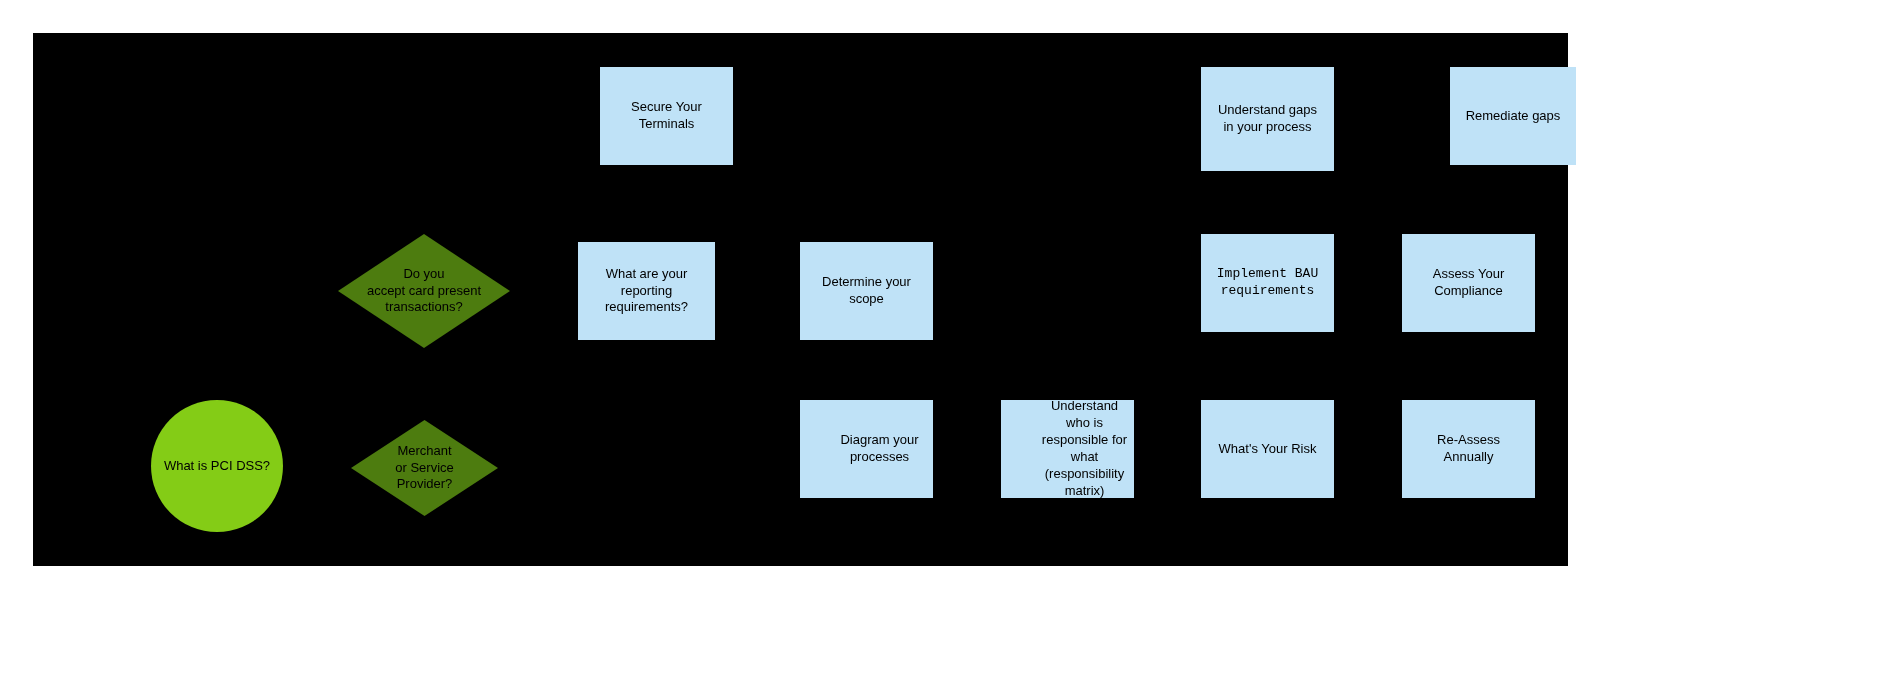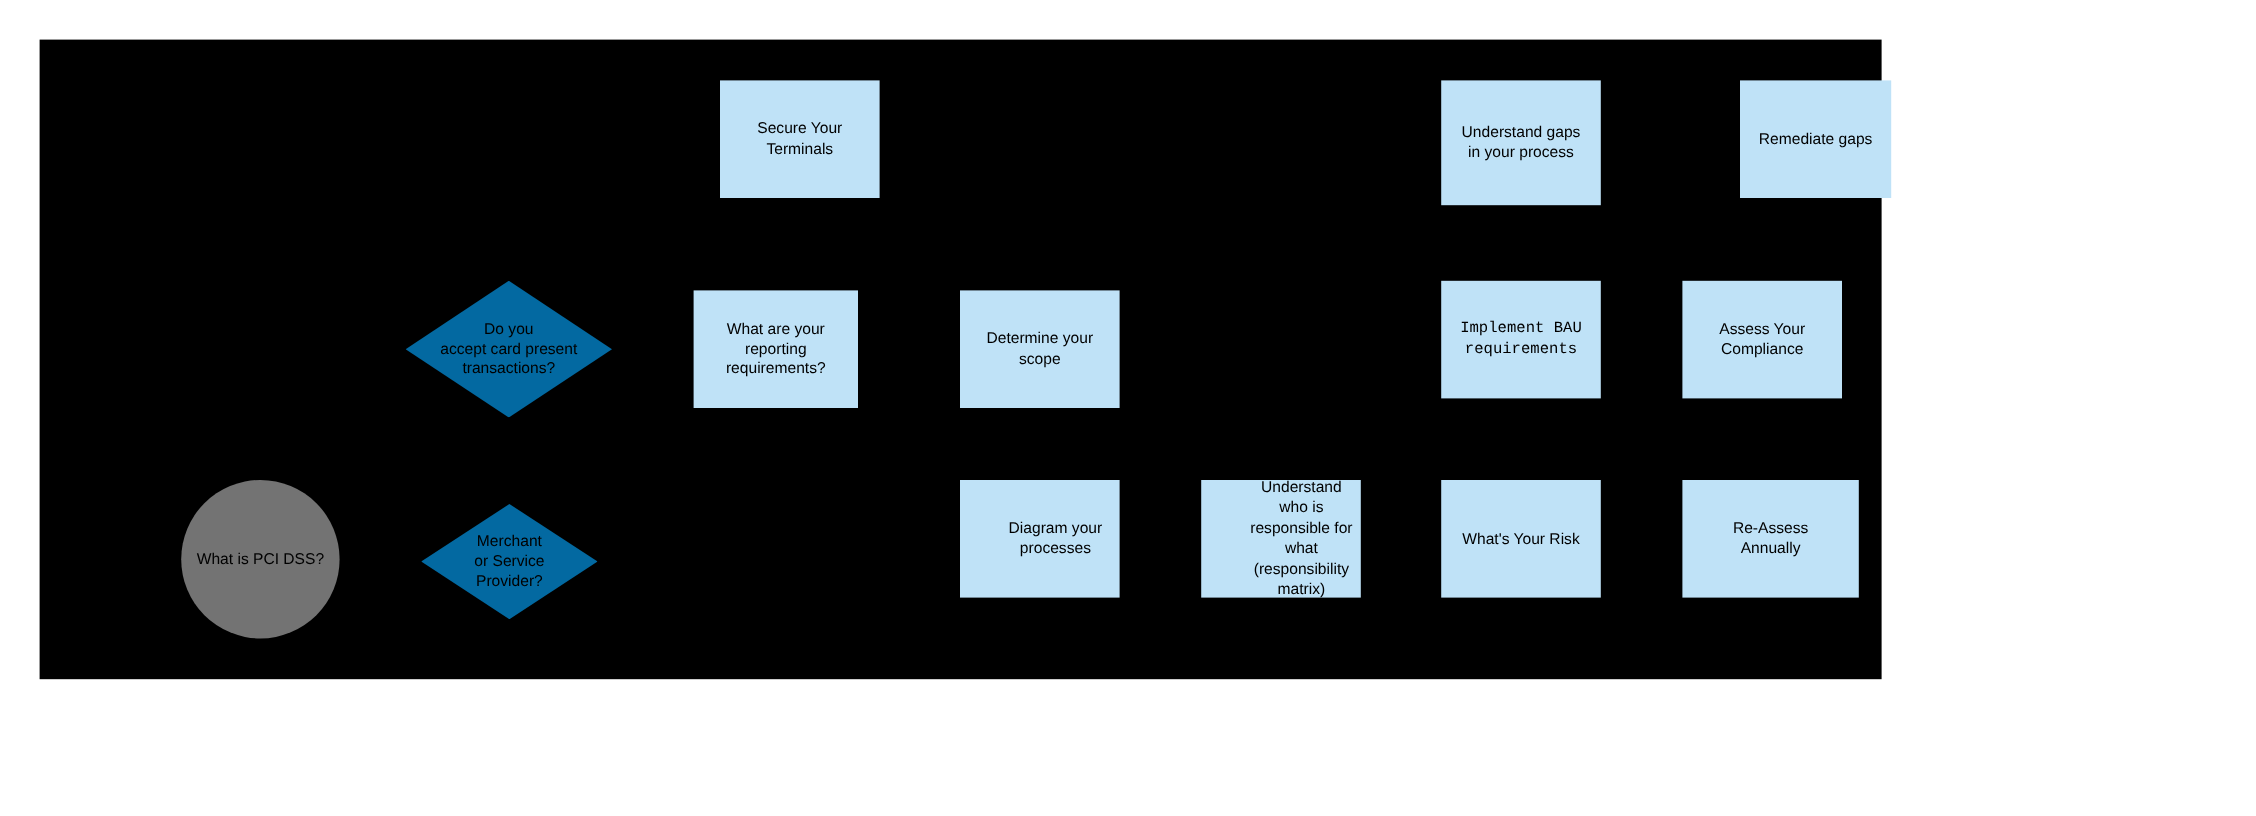--- a/index.html
+++ b/index.html
@@ -29,25 +29,25 @@
     font-size: 13px;
     line-height: 1.3;
     box-sizing: border-box;
   }
   .node .label {
     white-space: pre-line;
     display: block;
     padding: 2px 4px;
   }
   .circle {
-    background: #737373;
+    background: #84cc16;
     border-radius: 50%;
   }
   .diamond {
-    background: #0369a1;
+    background: #4d7c0f;
     clip-path: polygon(50% 0, 100% 50%, 50% 100%, 0 50%);
   }
   .process {
     background: #bfe2f7;
   }
 </style>
 </head>
 <body>
 
 <div class="canvas">
@@ -113,18 +113,18 @@
 
   <div class="node process" style="left:1417px; top:34px; width:126px; height:98px;">
     <span class="label">Remediate gaps</span>
   </div>
 
   <div class="node process" style="left:1369px; top:201px; width:133px; height:98px;">
     <span class="label">Assess Your
 Compliance</span>
   </div>
 
-  <div class="node process" style="left:1369px; top:367px; width:147px; height:98px;">
+  <div class="node process" style="left:1369px; top:367px; width:133px; height:98px;">
     <span class="label">Re-Assess
 Annually</span>
   </div>
 
 </div>
 
 </body></html>

